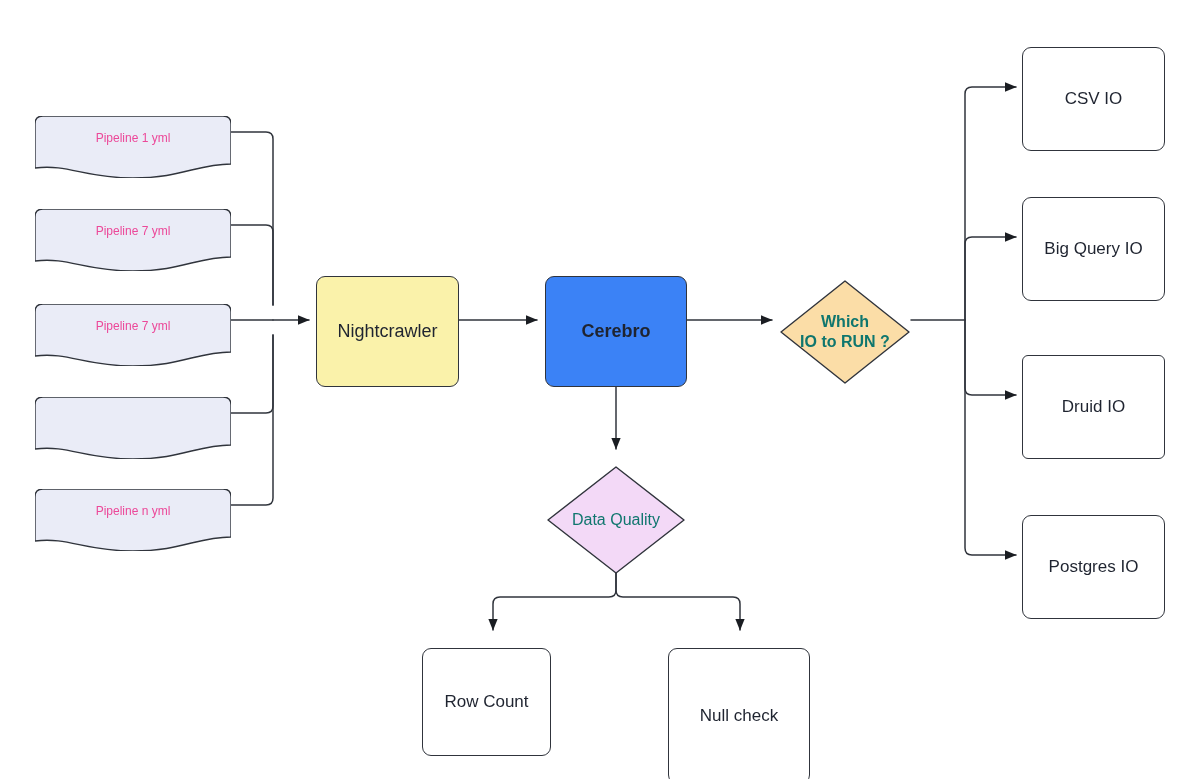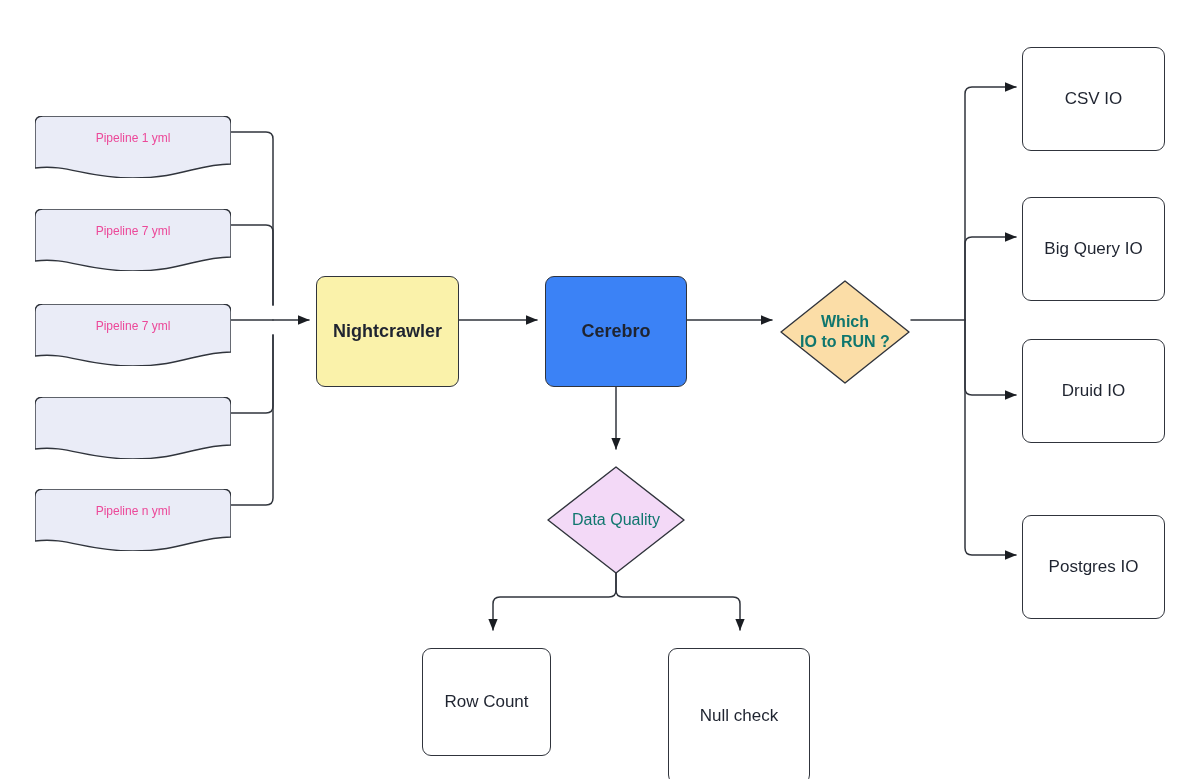--- a/index.html
+++ b/index.html
@@ -37,21 +37,21 @@
     line-height: 1.22;
     margin-top: 12px;
   }
   
   .rect {
     border: 1.4px solid #30343c;
     border-radius: 9px;
     background: #ffffff;
     font-size: 17px;
   }
-  .rect.accent-yellow { background: #FAF2AA; font-weight: bold; font-size: 18px; }
+  .rect.accent-yellow { background: #FAF2AA; font-weight: normal; font-size: 18px; }
   .rect.accent-green  { background: #3b82f6; font-weight: bold; font-size: 18px; }
 
   
   .doc {
     background: transparent;
     border: none;
   }
   .doc .doc-svg {
     position: absolute;
     left: 0; top: 0;
@@ -176,21 +176,21 @@
     <svg class="dia-svg" viewBox="0 0 140 110" preserveAspectRatio="none" xmlns="http://www.w3.org/2000/svg">
       <path d="M70,2 L138,55 L70,108 L2,55 Z" fill="#F3D9F7" stroke="#30343c" stroke-width="1.4" stroke-linejoin="round"></path>
     </svg>
     <span class="dia-label">Data Quality</span>
   </div>
 
   <div class="node rect" style="left:1022px; top:35px; width:143px; height:104px;">CSV IO</div>
 
   <div class="node rect" style="left:1022px; top:185px; width:143px; height:104px;">Big Query IO</div>
 
-  <div class="node rect" style="left:1022px; top:327px; width:143px; height:104px;">Druid IO</div>
+  <div class="node rect" style="left:1022px; top:343px; width:143px; height:104px;border-radius:6px;">Druid IO</div>
 
   <div class="node rect" style="left:1022px; top:503px; width:143px; height:104px;">Postgres IO</div>
 
   <div class="node rect" style="left:422px; top:636px; width:129px; height:108px;">Row Count</div>
 
   <div class="node rect" style="left:668px; top:636px; width:142px; height:136px;">Null check</div>
 
 </div>
 
 </body></html>

